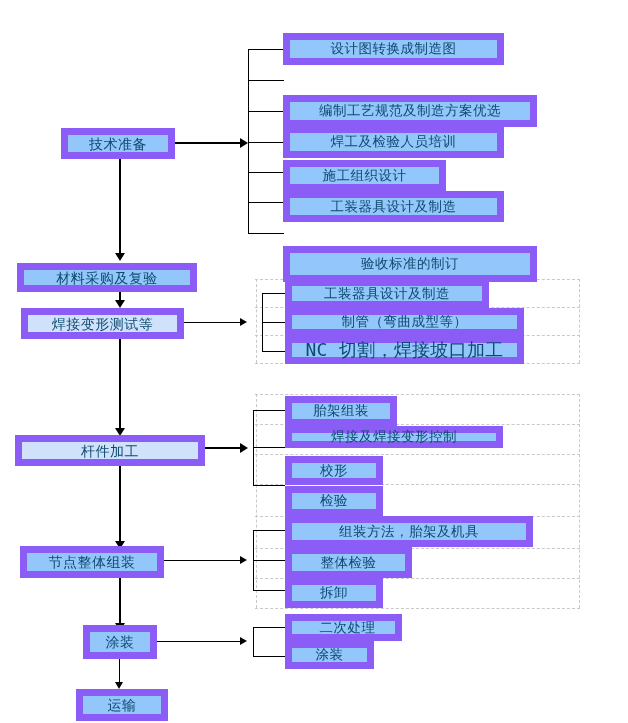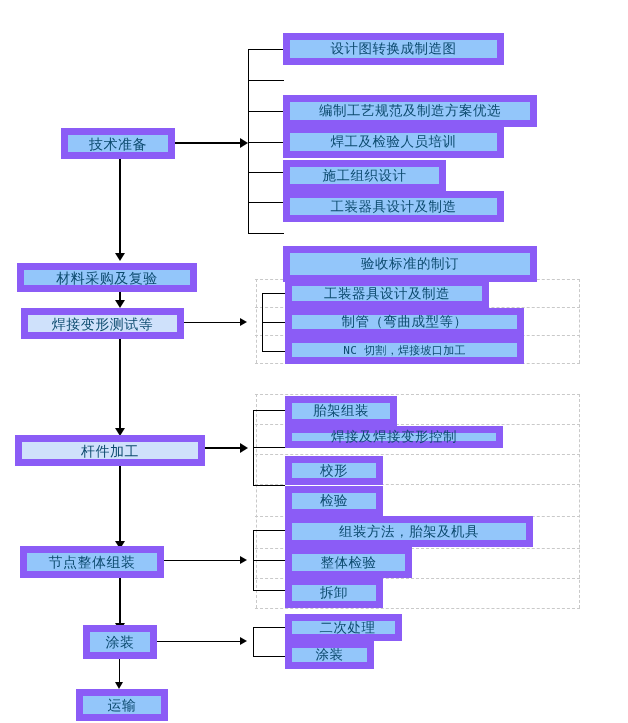--- a/index.html
+++ b/index.html
@@ -25,21 +25,21 @@
     line-height:1;
     display:flex;
     align-items:center;
     justify-content:center;
     white-space:nowrap;
     letter-spacing:0.5px;
   }
   .box.pale{ background:#cfe1fb; }
   .box.sub{ font-size:13.5px; }
   .box.mono{ letter-spacing:0.3px; }
-  .box.mono .nc{ font-family:"DejaVu Sans Mono","Liberation Mono",monospace; font-size:11px; }
+  .box.mono .nc{ font-family:"DejaVu Sans Mono","Liberation Mono",monospace; font-size:18px; }
 
   
   .vline{ position:absolute; background:#000000; width:1px; }
   .hline{ position:absolute; background:#000000; height:1px; }
   .vline.thick{ width:2px; }
   .hline.thick{ height:2px; }
 
   
   .arrow-down{
     position:absolute;

